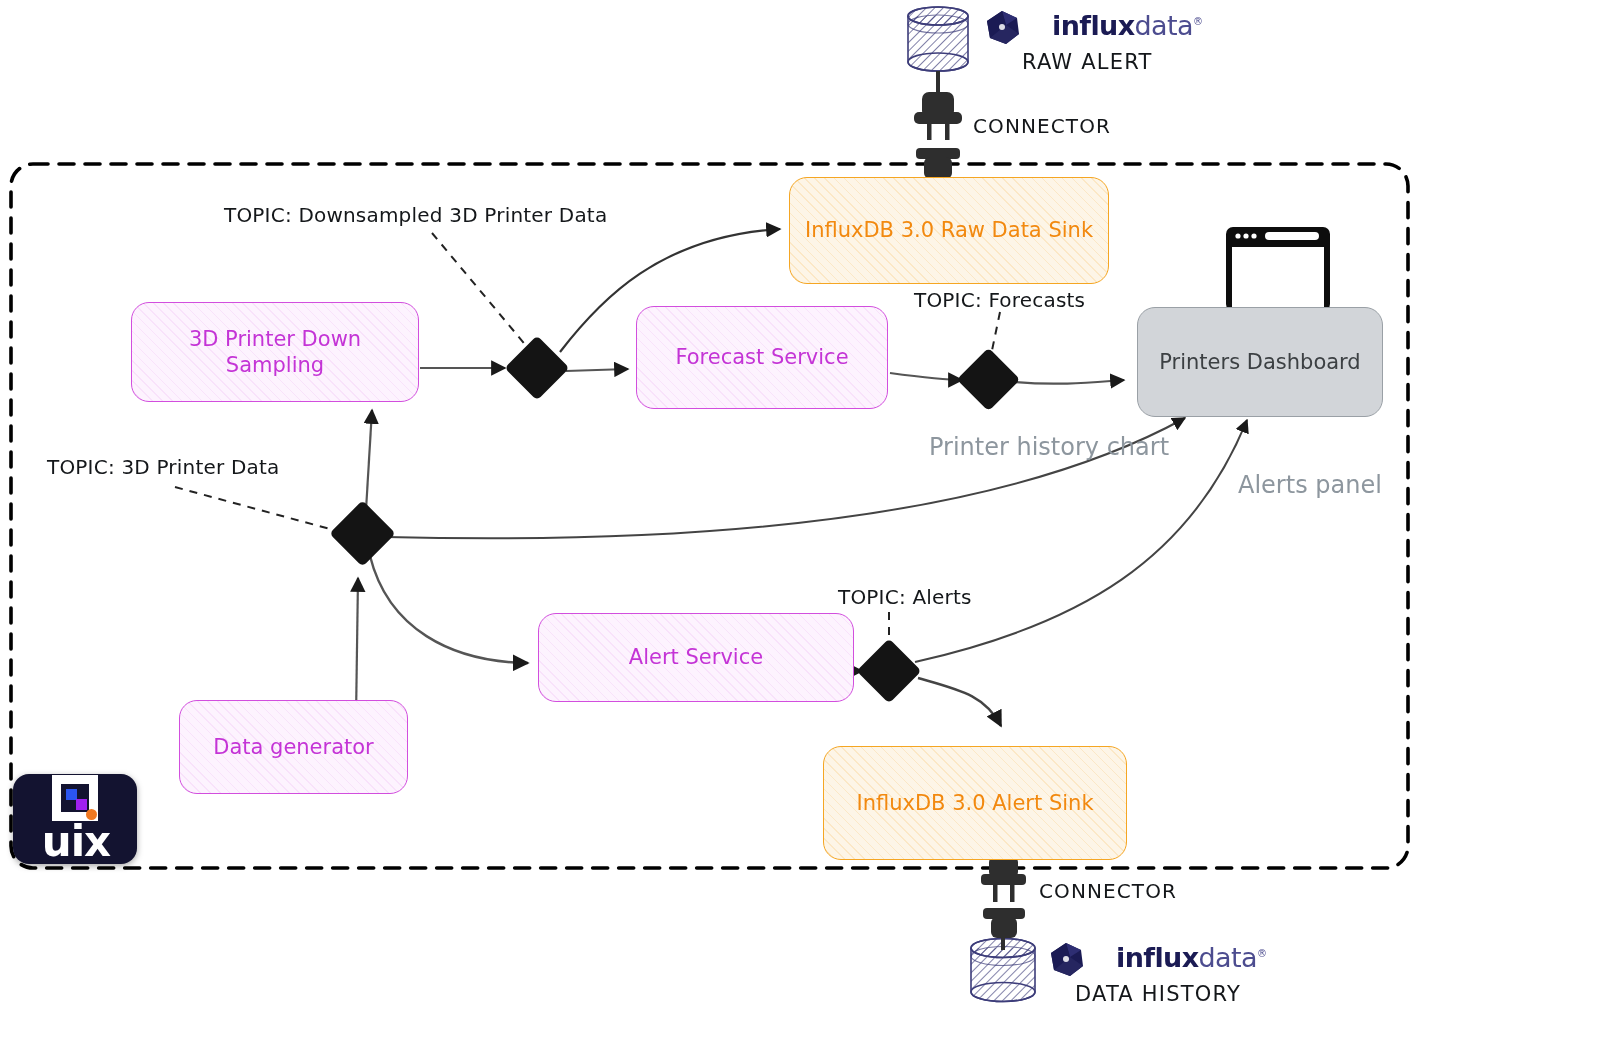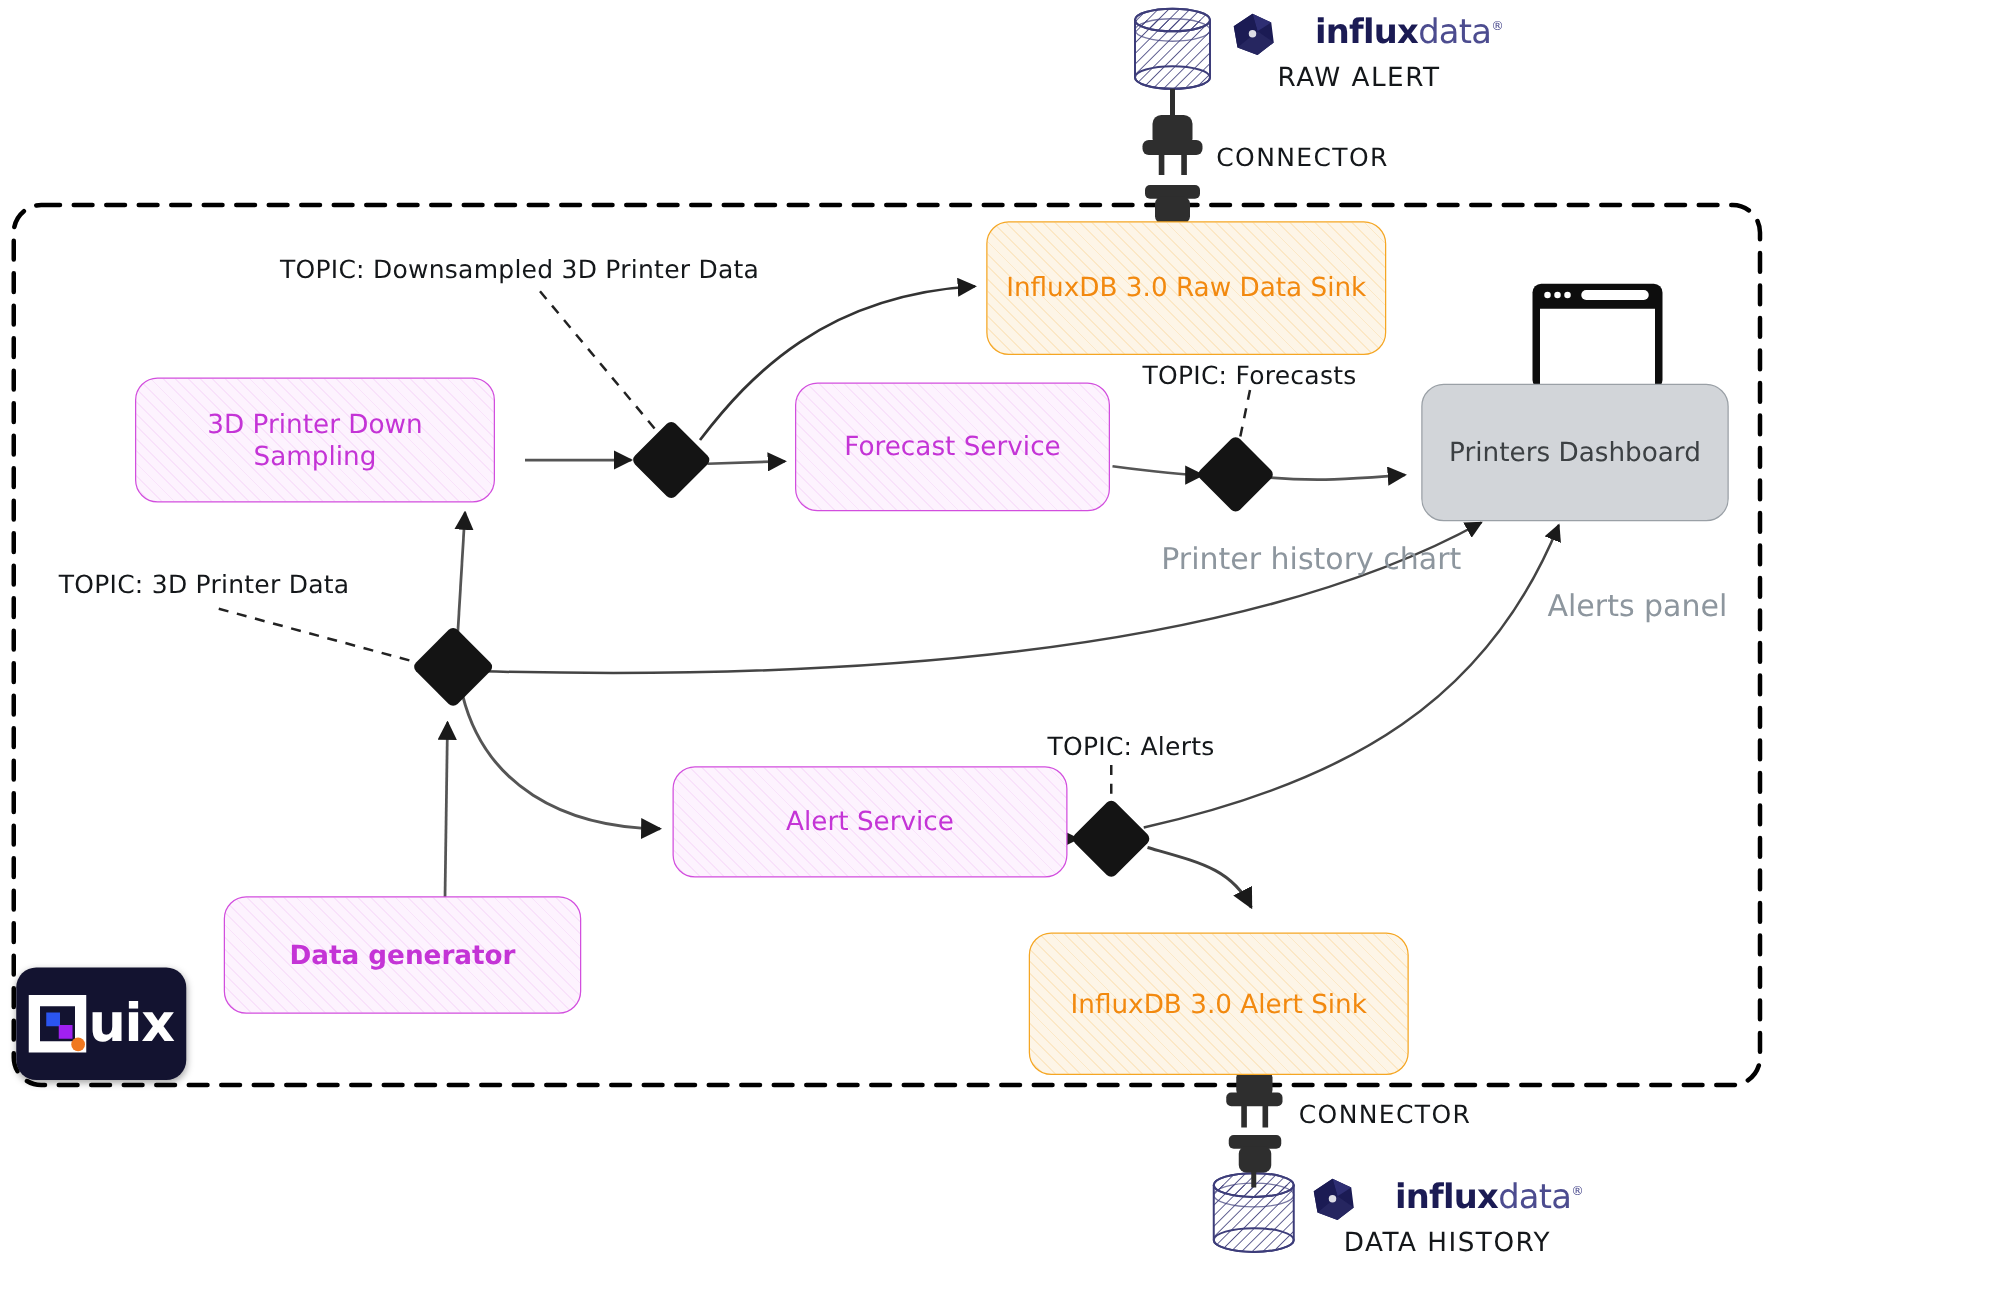--- a/index.html
+++ b/index.html
@@ -190,33 +190,33 @@
       <path d="M6 29 L22 16 L35 25 L22 35 Z" fill="#262660"></path>
       <circle cx="18" cy="18" r="3" fill="#ffffff" opacity=".85"></circle>
     </g>
   </svg>
 
   <div class="diamond" style="left:514px;top:345px;width:46px;height:46px;"></div>
   <div class="diamond" style="left:966px;top:357px;width:45px;height:45px;"></div>
   <div class="diamond" style="left:339px;top:510px;width:47px;height:47px;"></div>
   <div class="diamond" style="left:866px;top:648px;width:46px;height:46px;"></div>
 
-  <div class="node node-purple" style="left:108px;top:302px;width:288px;height:100px;">
+  <div class="node node-purple" style="left:131px;top:302px;width:288px;height:100px;">
     <span class="lbl">3D Printer Down Sampling</span>
   </div>
 
   <div class="node node-purple" style="left:636px;top:306px;width:252px;height:103px;">
     <span class="lbl">Forecast Service</span>
   </div>
 
   <div class="node node-purple" style="left:538px;top:613px;width:316px;height:89px;">
     <span class="lbl">Alert Service</span>
   </div>
 
-  <div class="node node-purple" style="left:179px;top:717px;width:286px;height:94px;font-weight:bold;">
+  <div class="node node-purple" style="left:179px;top:700px;width:229px;height:94px;">
     <span class="lbl">Data generator</span>
   </div>
 
   <div class="node node-orange" style="left:789px;top:177px;width:320px;height:107px;">
     <span class="lbl">InfluxDB 3.0 Raw Data Sink</span>
   </div>
 
   <div class="node node-orange" style="left:823px;top:746px;width:304px;height:114px;">
     <span class="lbl">InfluxDB 3.0 Alert Sink</span>
   </div>
@@ -244,21 +244,21 @@
       <span class="b">influx</span><span class="n">data</span><span class="influx-reg">®</span>
     </span>
   </div>
 
   <div class="influx-logo" style="left:1084px;top:944px;">
     <span class="influx-word">
       <span class="b">influx</span><span class="n">data</span><span class="influx-reg">®</span>
     </span>
   </div>
 
-  <div class="quix" style="left:13px;top:774px;width:136px;height:90px;">
+  <div class="quix" style="left:13px;top:774px;width:124px;height:90px;flex-direction:column;">
     <div class="quix-mark">
       <div class="ring"></div>
       <div class="sq blue"></div>
       <div class="sq purple"></div>
       <div class="dot"></div>
     </div>
     <div class="quix-word">uix</div>
   </div>
 
 </div>

